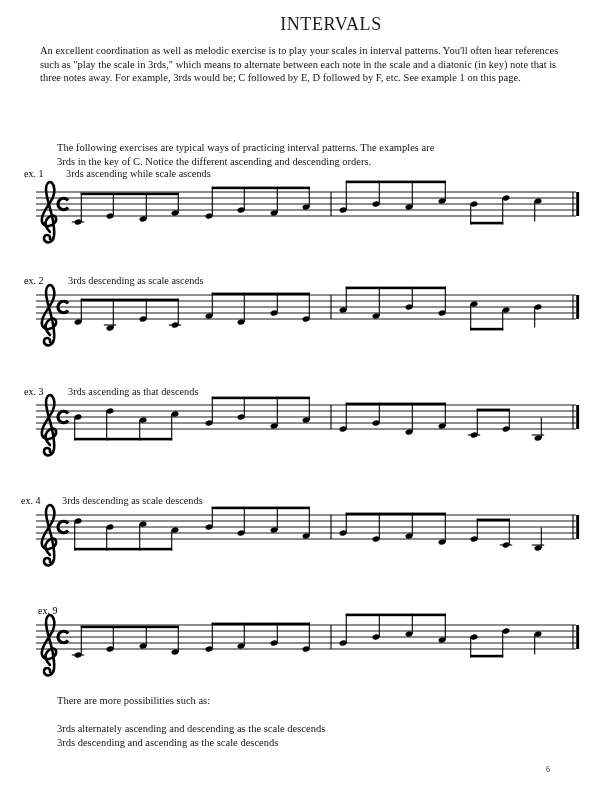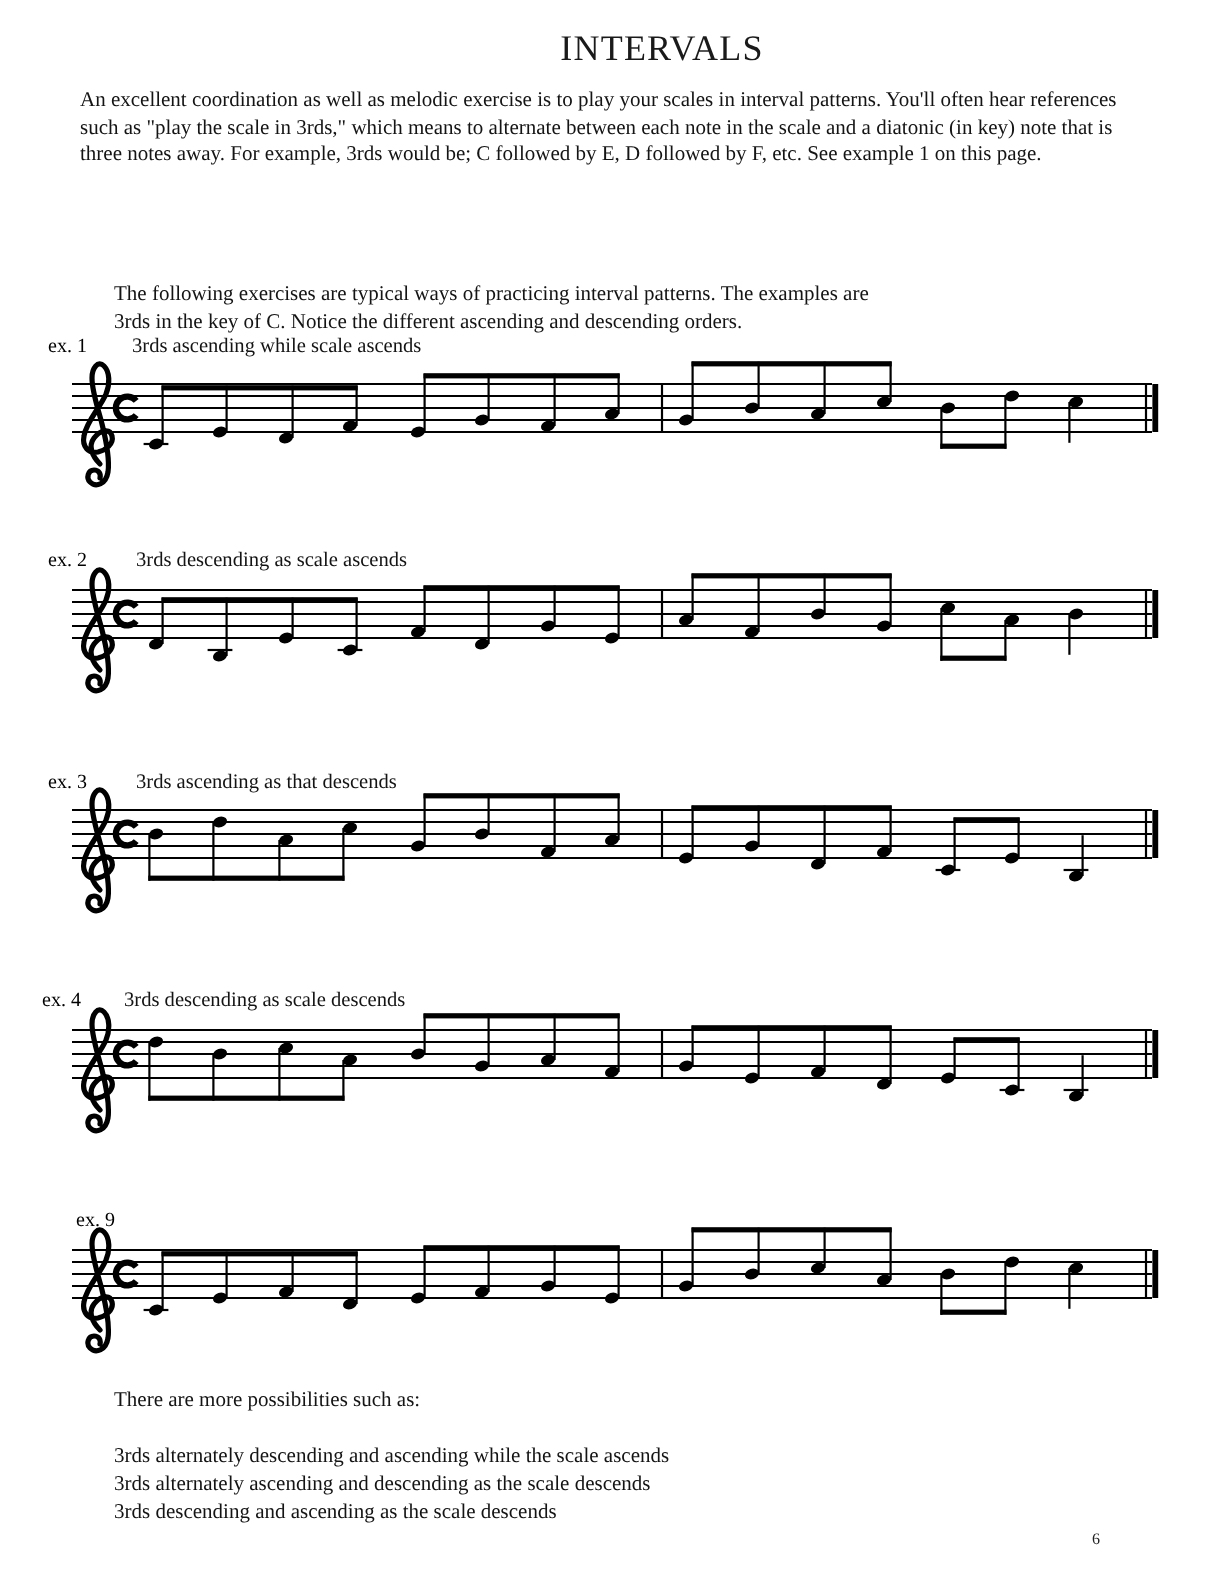--- a/index.html
+++ b/index.html
@@ -331,21 +331,20 @@
         <ellipse cx="442" cy="640" rx="3.6" ry="2.6" fill="#000" transform="rotate(-18 442 640)"></ellipse>
         <ellipse cx="474" cy="637" rx="3.6" ry="2.6" fill="#000" transform="rotate(-18 474 637)"></ellipse>
         <ellipse cx="506" cy="631" rx="3.6" ry="2.6" fill="#000" transform="rotate(-18 506 631)"></ellipse>
         <ellipse cx="538" cy="634" rx="3.6" ry="2.6" fill="#000" transform="rotate(-18 538 634)"></ellipse>
       </g>
     </svg>
 
   <div class="bottom b1">There are more possibilities such as:</div>
 
   <div class="bottom b2">
-    <div>3rds alternately descending and ascending while the scale ascends</div>
     <div>3rds alternately ascending and descending as the scale descends</div>
     <div>3rds descending and ascending as the scale descends</div>
   </div>
 
 
   <div class="pageno">6</div>
 
 </div>
 
 </body></html>

